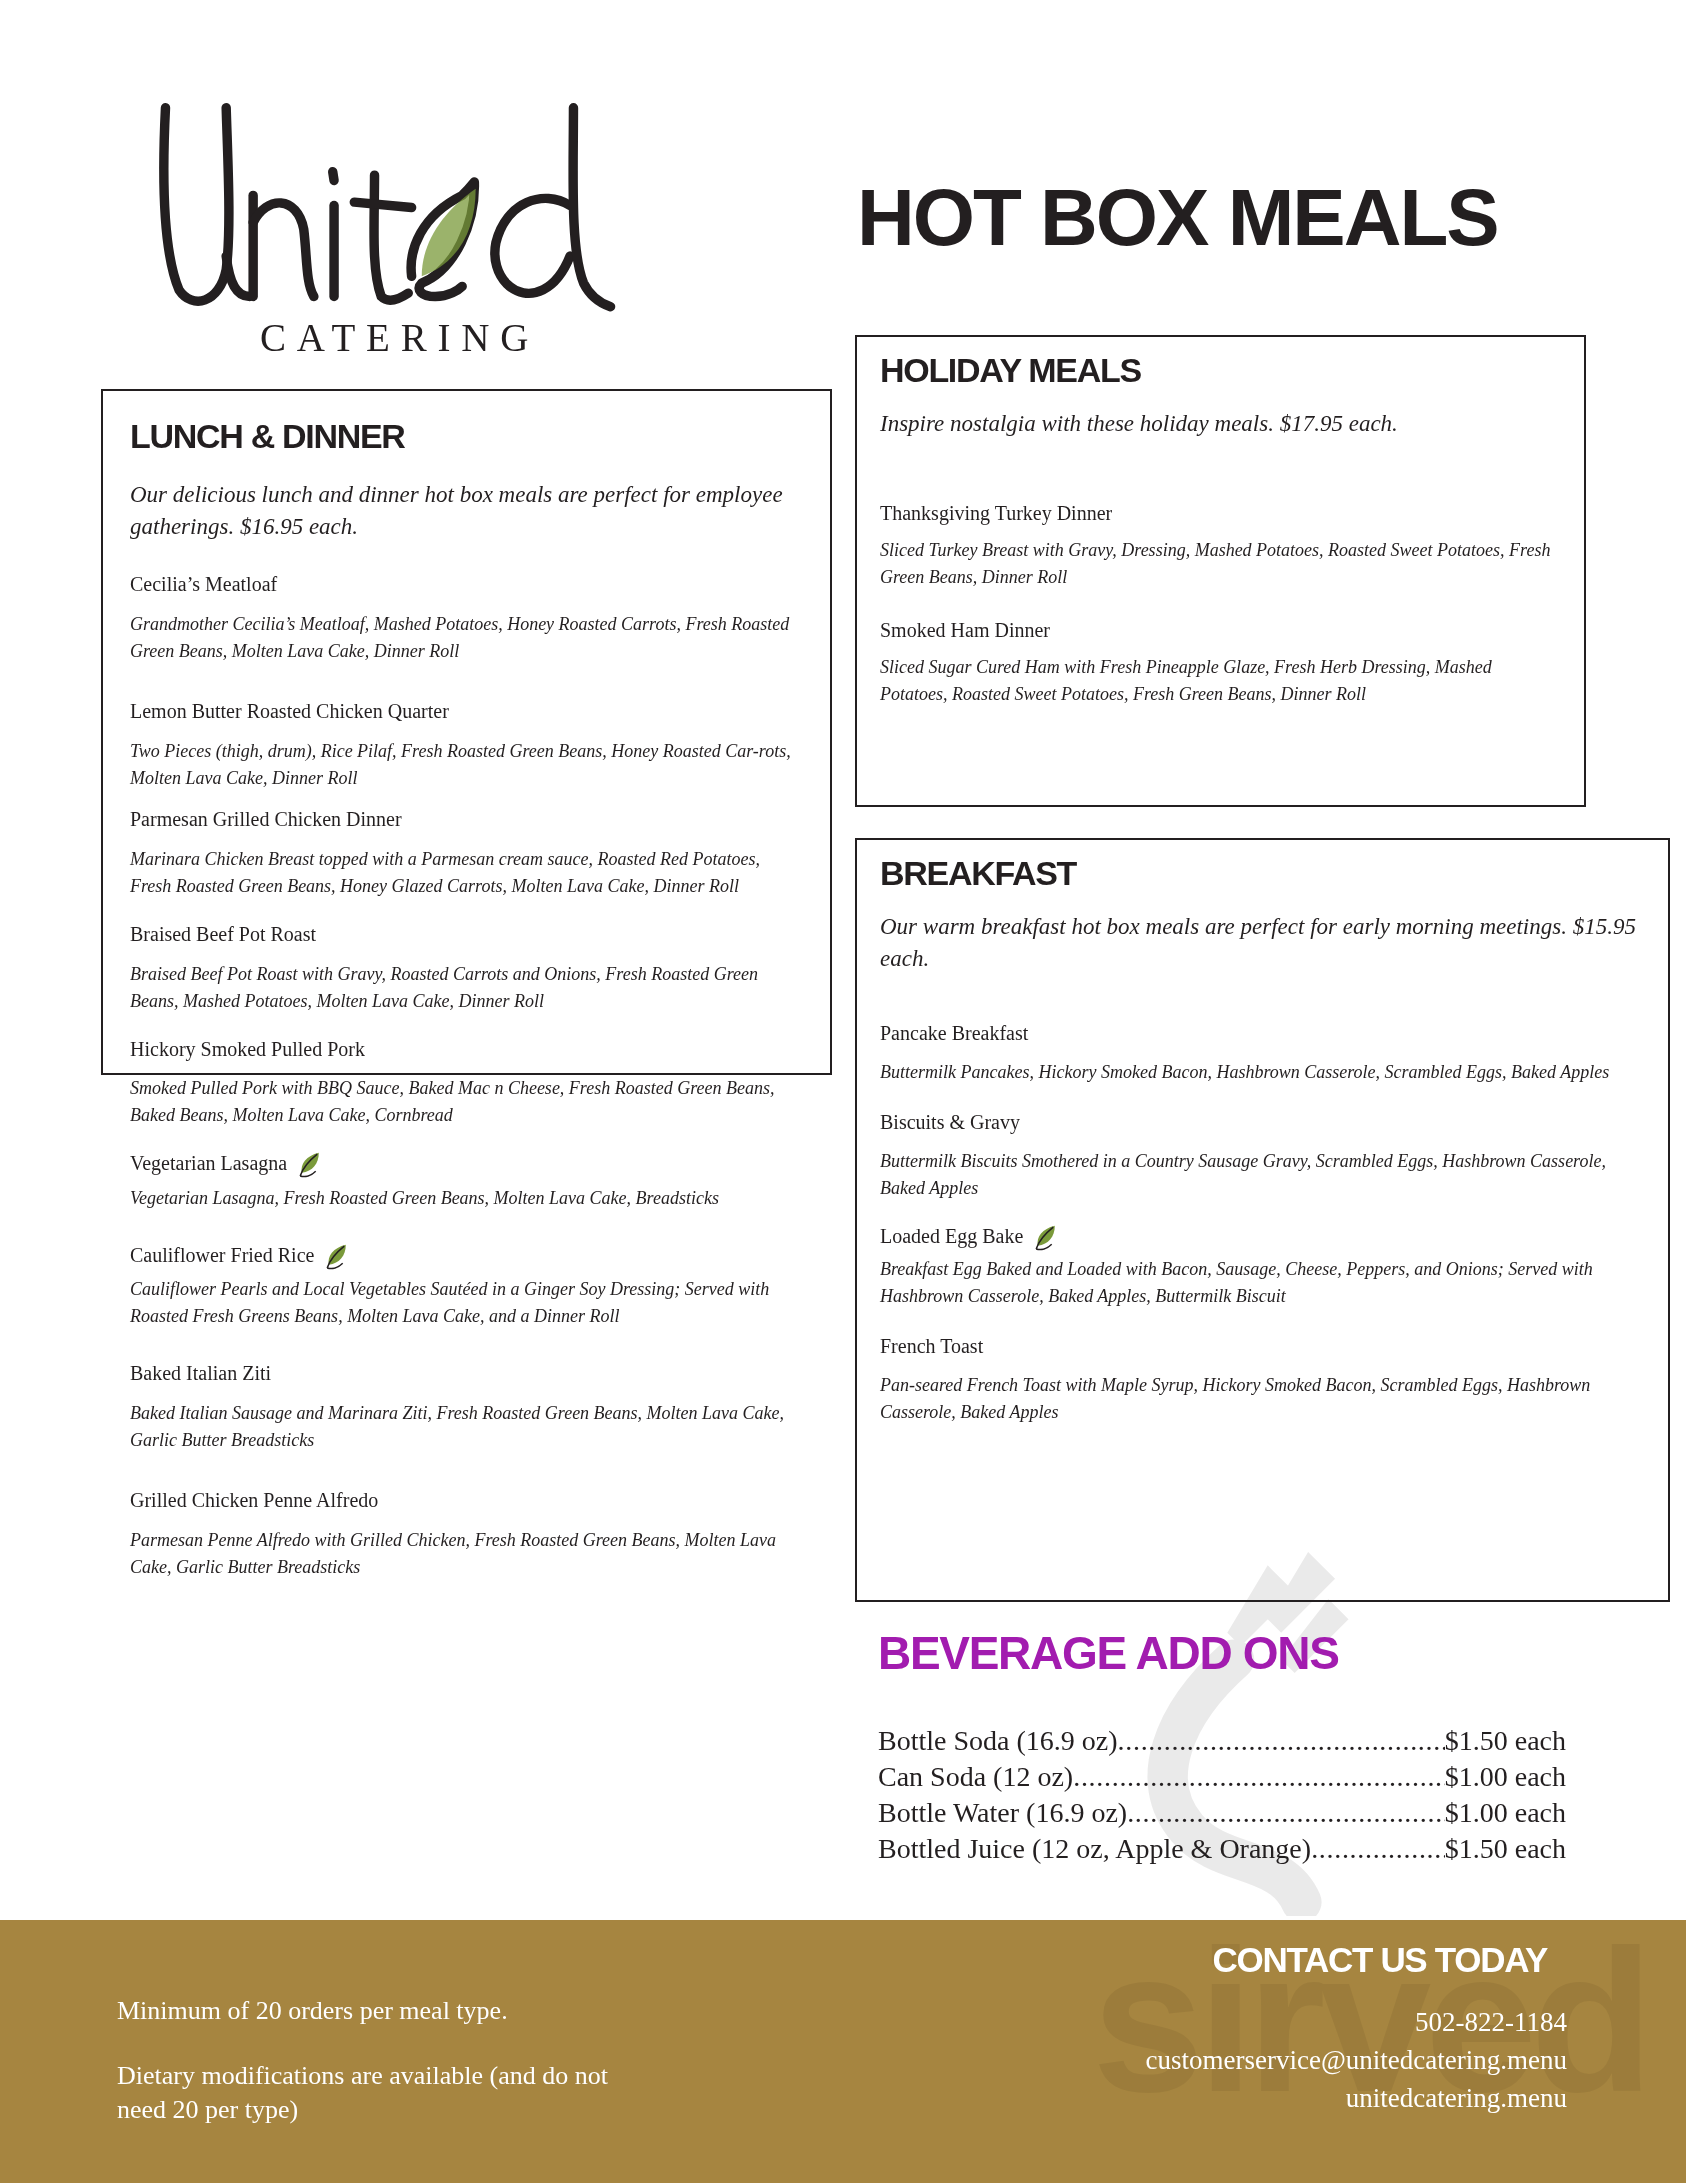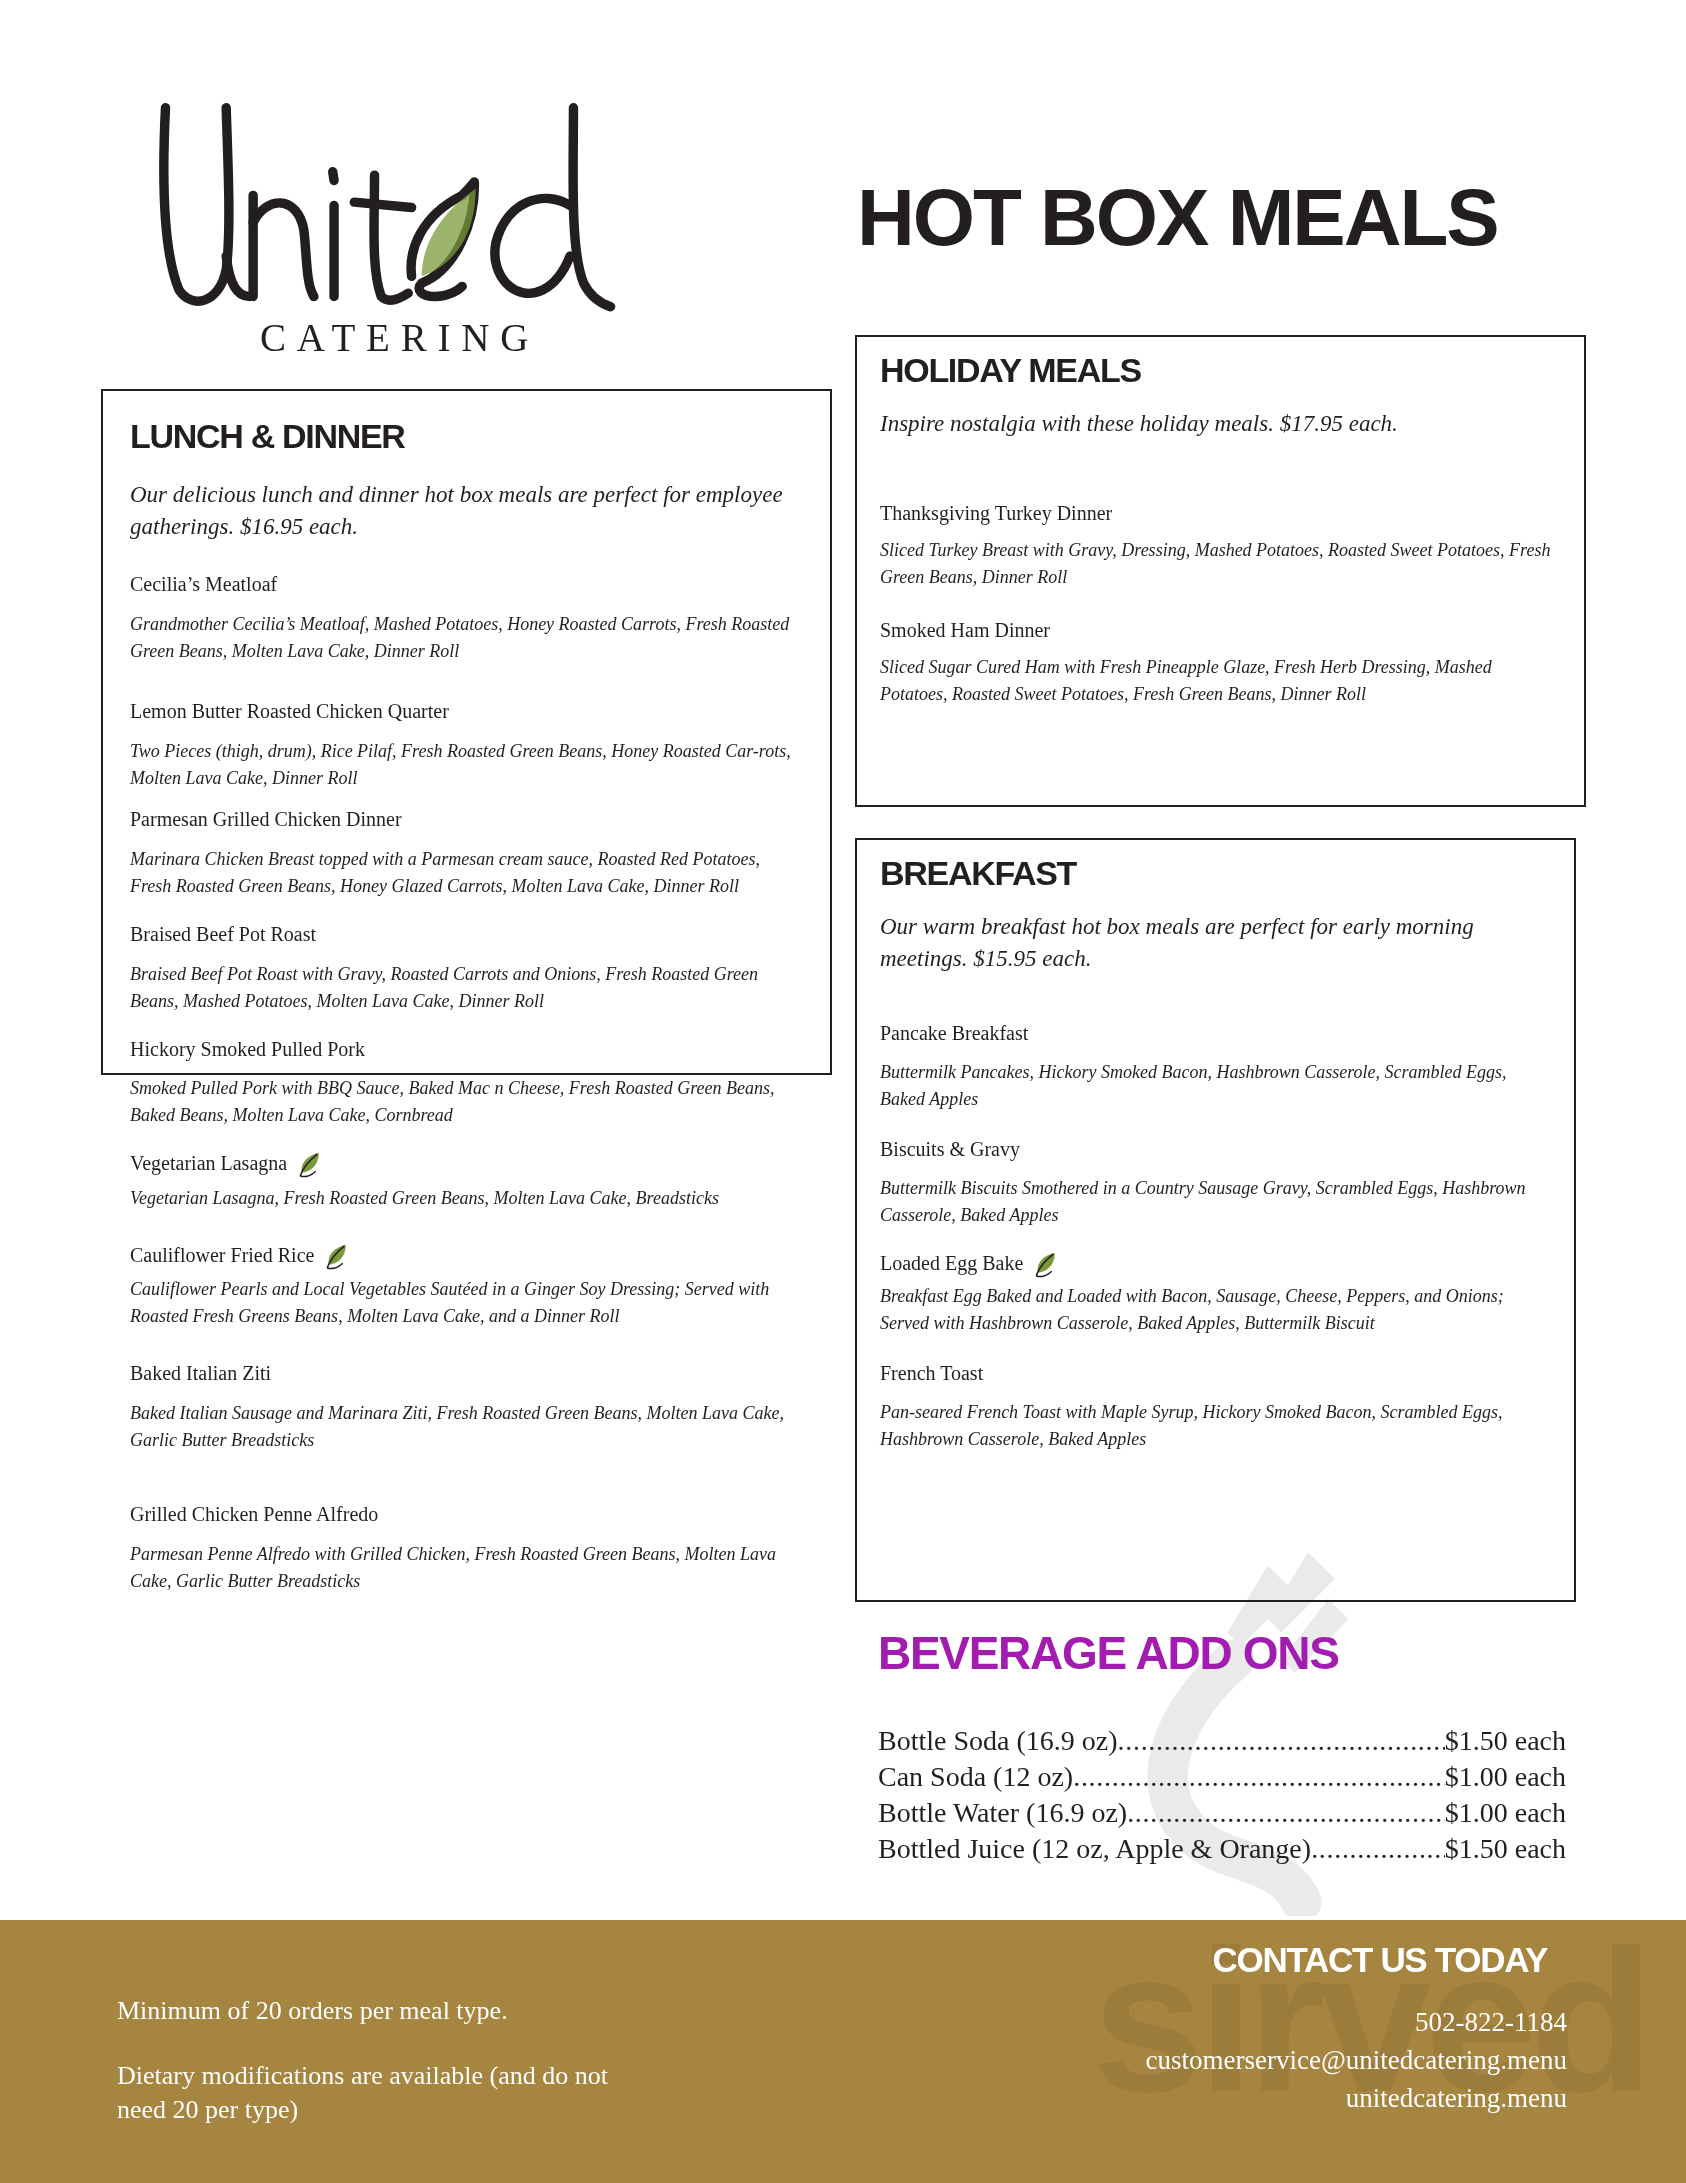--- a/index.html
+++ b/index.html
@@ -10,21 +10,21 @@
   .logo-word { position: absolute; left: 0; top: 0; width: 499px; height: 223px; }
   .logo-sub { position: absolute; left: 108px; top: 221px; width: 310px; 
     font-family: "Liberation Serif", serif; font-size: 39px; letter-spacing: 10.8px; color: #231f20; }
 
   .page-title { position: absolute; left: 857px; top: 172px;
     font-family: "Liberation Sans", sans-serif; font-weight: 700; font-size: 80px; letter-spacing: -2px; color: #231f20; }
 
   .box { position: absolute; border: 2.7px solid #231f20; background: transparent; }
   .box-lunch { left: 101px; top: 389px; width: 731px; height: 686px; padding: 27px 27px 0 27px; }
   .box-holiday { left: 855px; top: 335px; width: 731px; height: 472px; padding: 15px 23px 0 23px; }
-  .box-breakfast { left: 855px; top: 838px; width: 721px; height: 764px; padding: 15px 23px 0 23px; }
+  .box-breakfast { left: 855px; top: 838px; width: 815px; height: 764px; padding: 15px 23px 0 23px; }
 
   .sec-title { font-family: "Liberation Sans", sans-serif; font-weight: 700; font-size: 34px; letter-spacing: -1.3px; color: #231f20; line-height: 1.1; }
   .sec-intro { font-style: italic; font-size: 23px; line-height: 32px; color: #231f20; }
   .item-name { font-size: 20px; line-height: 31px; color: #231f20; display: flex; align-items: center; }
   .item-desc { font-style: italic; font-size: 18px; line-height: 27px; color: #231f20; }
   .leaf { display: inline-block; width: 31px; height: 31px; margin-left: 6.7px; }
 
   .bev { position: absolute; left: 878px; top: 1626px; width: 688px; }
   .bev-title { font-family: "Liberation Sans", sans-serif; font-weight: 700; font-size: 46px; letter-spacing: -1.3px; color: #a21caf; }
   .bev-list { margin-top: 43px; }
@@ -130,21 +130,21 @@
       </svg>
     </div>
     <p class="item-desc" style="margin-top:5.4px;">Cauliflower Pearls and Local Vegetables Sautéed in a Ginger Soy Dressing; Served with Roasted Fresh Greens Beans, Molten Lava Cake, and a Dinner Roll</p>
   </div>
   <div style="margin-top:28px;">
     <div class="item-name">
         <span>Baked Italian Ziti</span>
       </div>
     <p class="item-desc" style="margin-top:10.8px;">Baked Italian Sausage and Marinara Ziti, Fresh Roasted Green Beans, Molten Lava Cake, Garlic Butter Breadsticks</p>
   </div>
-  <div style="margin-top:45px;">
+  <div style="margin-top:31px;">
     <div class="item-name">
         <span>Grilled Chicken Penne Alfredo</span>
       </div>
     <p class="item-desc" style="margin-top:10.8px;">Parmesan Penne Alfredo with Grilled Chicken, Fresh Roasted Green Beans, Molten Lava Cake, Garlic Butter Breadsticks</p>
   </div>
 </section>
 
 <section class="box box-holiday">
   <h2 class="sec-title">HOLIDAY MEALS</h2>
   <p class="sec-intro" style="margin-top:19px;">Inspire nostalgia with these holiday meals. $17.95 each.</p>

